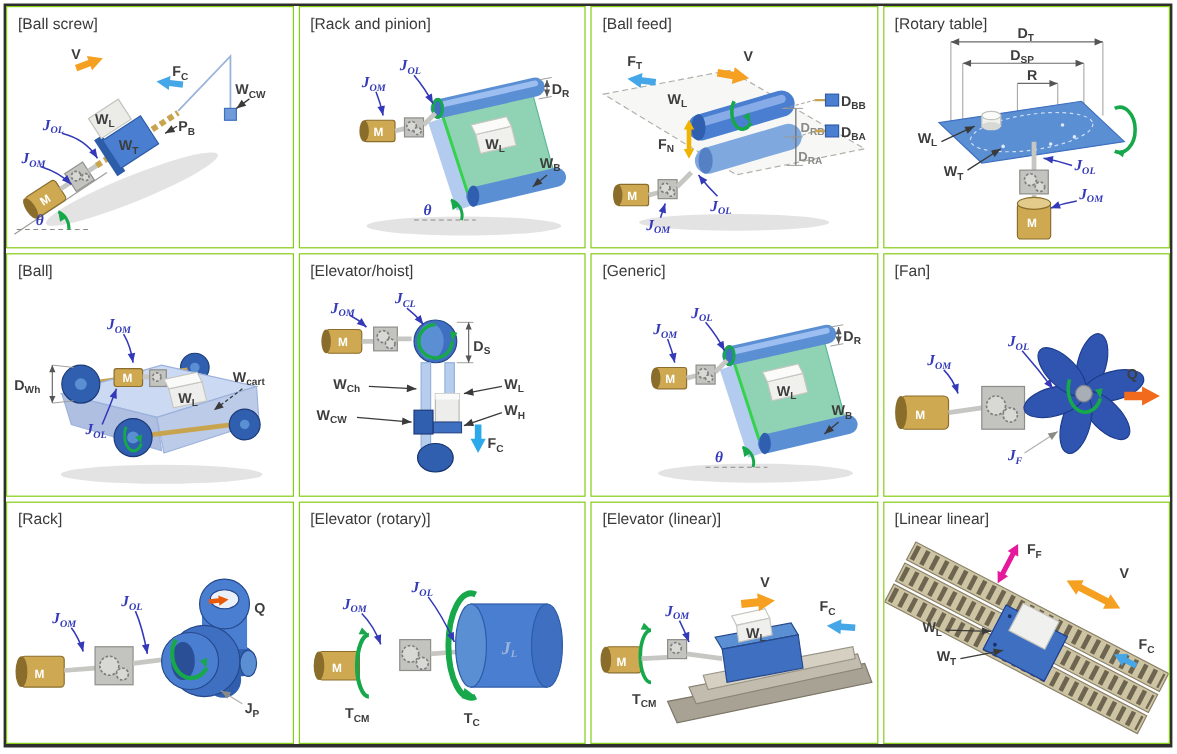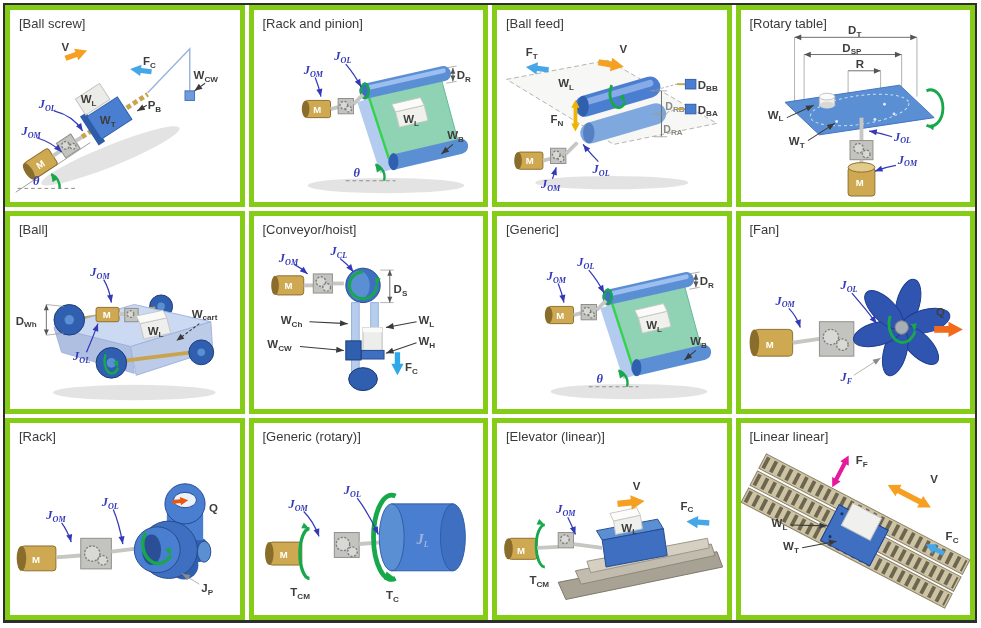--- a/index.html
+++ b/index.html
@@ -1,19 +1,19 @@
 <!DOCTYPE html>
 <html><head>
 <meta charset="utf-8">
 <style>
   html,body{margin:0;padding:0;width:981px;height:628px;background:#fff;overflow:hidden;}
   .board{position:absolute;left:3px;top:3px;right:4px;bottom:5px;
     display:grid;grid-template-columns:repeat(4,1fr);grid-template-rows:repeat(3,1fr);
     gap:4px;background:#fff;border:2px solid #2e2e2e;border-bottom-width:3px;}
-  .cell{position:relative;background:#fff;border:5px solid #84cc16;overflow:hidden;}
+  .cell{position:relative;background:#fff;border:1px solid #84cc16;overflow:hidden;}
   .cell-title{position:absolute;top:6px;left:9px;font:13px "Liberation Sans",sans-serif;color:#3a3a3a;z-index:2;}
   .fig{position:absolute;left:0;top:0;width:100%;height:100%;display:block;}
   svg text{user-select:none;}
   .mtxt{fill:#fff;font:bold 10px "Liberation Sans",sans-serif;}
   .jlbl{fill:#3339b8;font:italic bold 13px "Liberation Serif",serif;}
   .jl2{fill:#9db4dd;font:italic bold 15px "Liberation Serif",serif;}
   .glbl{fill:#3d3d3d;font:bold 12px "Liberation Sans",sans-serif;}
   .gsm{fill:#8a8a86;font:bold 11px "Liberation Sans",sans-serif;}
   .sub{font-size:8.5px;}
   .motor-body{fill:#cfa952;stroke:#8a6d2a;}
@@ -282,21 +282,21 @@
       <text class="jlbl" x="84" y="62"><tspan>J</tspan><tspan class="sub" dy="3">OM</tspan></text>
       <path class="leader" d="M 98,66 Q 104,76 106,90"></path>
       <polygon points="0,0 -8,-3.2 -8,3.2" transform="translate(106,90) rotate(80)" fill="#3339b8"></polygon>
       <text class="jlbl" x="66" y="150"><tspan>J</tspan><tspan class="sub" dy="3">OL</tspan></text>
       <path class="leader" d="M 80,142 Q 86,128 92,112"></path>
       <polygon points="0,0 -8,-3.2 -8,3.2" transform="translate(92,112) rotate(-70)" fill="#3339b8"></polygon>
     </svg>
   </div>
 
   <div class="cell">
-    <div class="cell-title">[Conveyor/hoist]</div>
+    <div class="cell-title">[Elevator/hoist]</div>
     <svg class="fig" viewBox="0 0 240 200">
       <g>
         <rect class="motor-body" x="22" y="62" width="30" height="20" rx="3"></rect>
         <ellipse class="motor-end" cx="22" cy="72" rx="4" ry="10"></ellipse>
         <text class="mtxt" x="32" y="76">M</text>
         <line class="shaft" x1="52" y1="72" x2="62" y2="72"></line>
         <rect class="gbox" x="62" y="60" width="20" height="20"></rect>
         <circle class="gearc" cx="70" cy="68" r="5"></circle>
           <circle class="gearc" cx="76" cy="74" r="4"></circle>
         <line class="shaft" x1="82" y1="70" x2="94" y2="70"></line>
@@ -465,21 +465,21 @@
       <text class="jlbl" x="38" y="100"><tspan>J</tspan><tspan class="sub" dy="3">OM</tspan></text>
       <path class="leader" d="M 54,104 Q 60,112 64,124"></path>
       <polygon points="0,0 -8,-3.2 -8,3.2" transform="translate(64,124) rotate(75)" fill="#3339b8"></polygon>
       <text class="jlbl" x="96" y="86"><tspan>J</tspan><tspan class="sub" dy="3">OL</tspan></text>
       <path class="leader" d="M 108,90 Q 114,104 118,126"></path>
       <polygon points="0,0 -8,-3.2 -8,3.2" transform="translate(118,126) rotate(80)" fill="#3339b8"></polygon>
     </svg>
   </div>
 
   <div class="cell">
-    <div class="cell-title">[Generic (rotary)]</div>
+    <div class="cell-title">[Elevator (rotary)]</div>
     <svg class="fig" viewBox="0 0 240 200">
       <g>
         <rect class="motor-body" x="16" y="124" width="34" height="24" rx="3"></rect>
         <ellipse class="motor-end" cx="16" cy="136" rx="4.5" ry="12"></ellipse>
         <text class="mtxt" x="27" y="141" font-size="11">M</text>
       </g>
       <path class="rot" stroke-width="3.5" d="M 58,162 A 10 26 0 1 1 58,110"></path>
       <polygon points="0,0 -8,-3.2 -8,3.2" transform="translate(58,110) rotate(25)" fill="#17a84b"></polygon>
       <text class="glbl" x="38" y="180" font-size="12"><tspan>T</tspan><tspan class="sub" dy="3">CM</tspan></text>
       <g>

